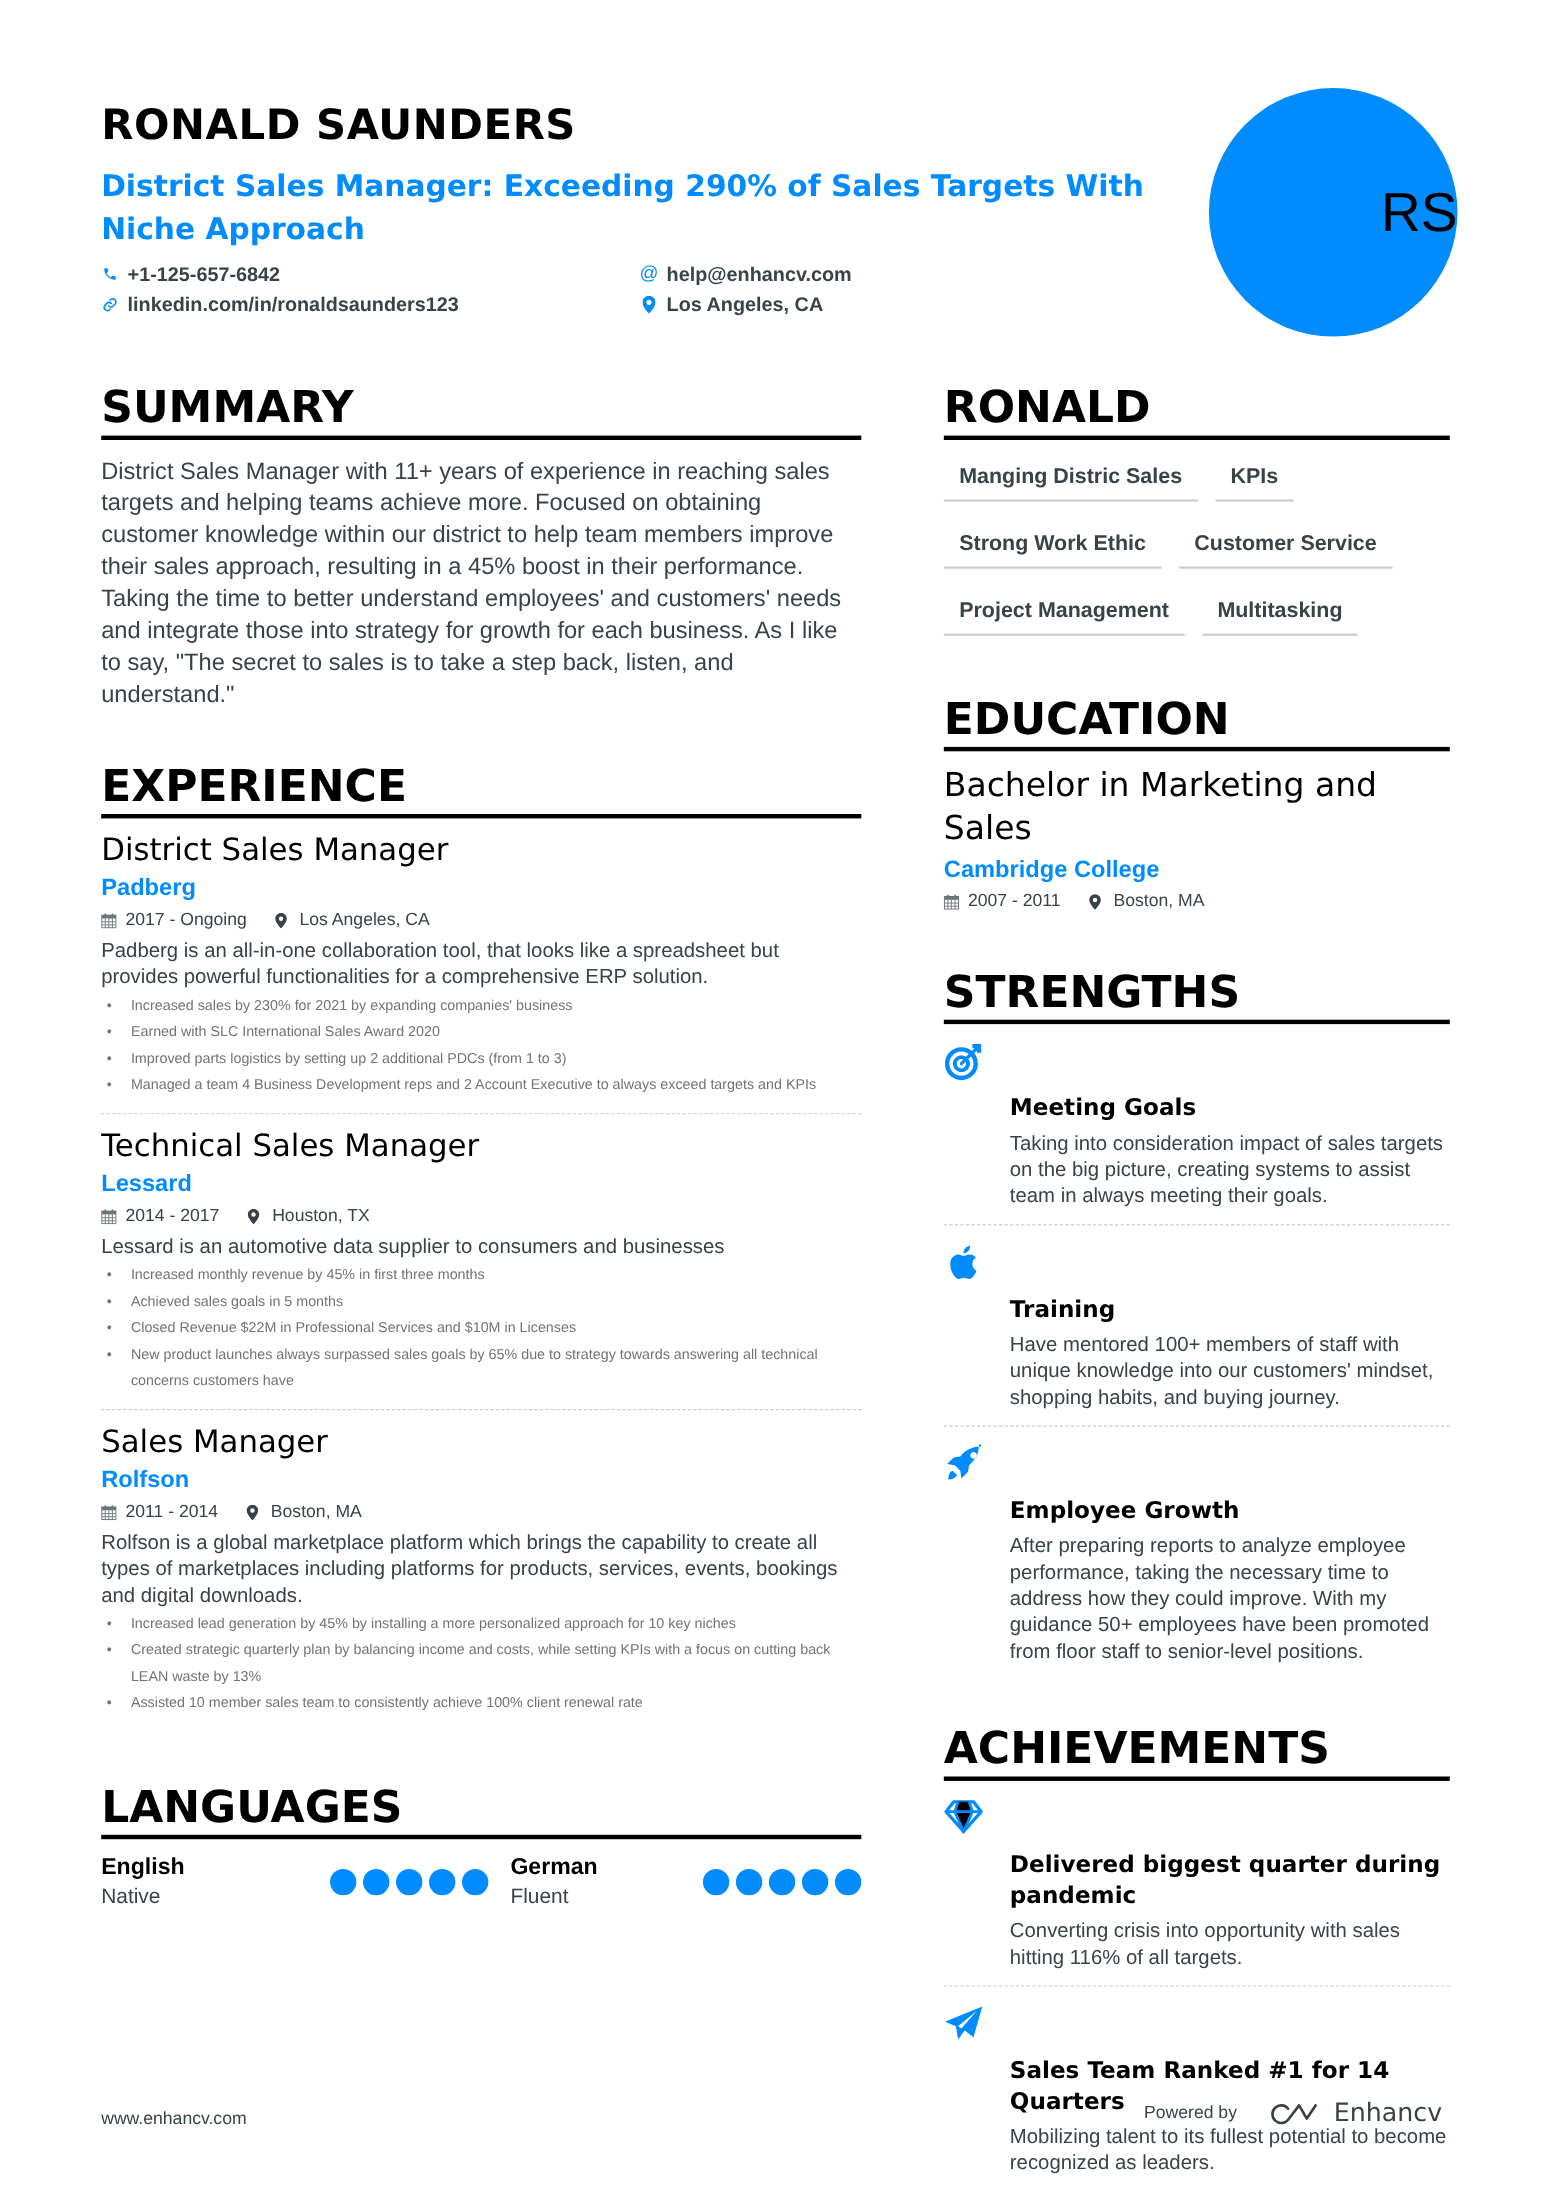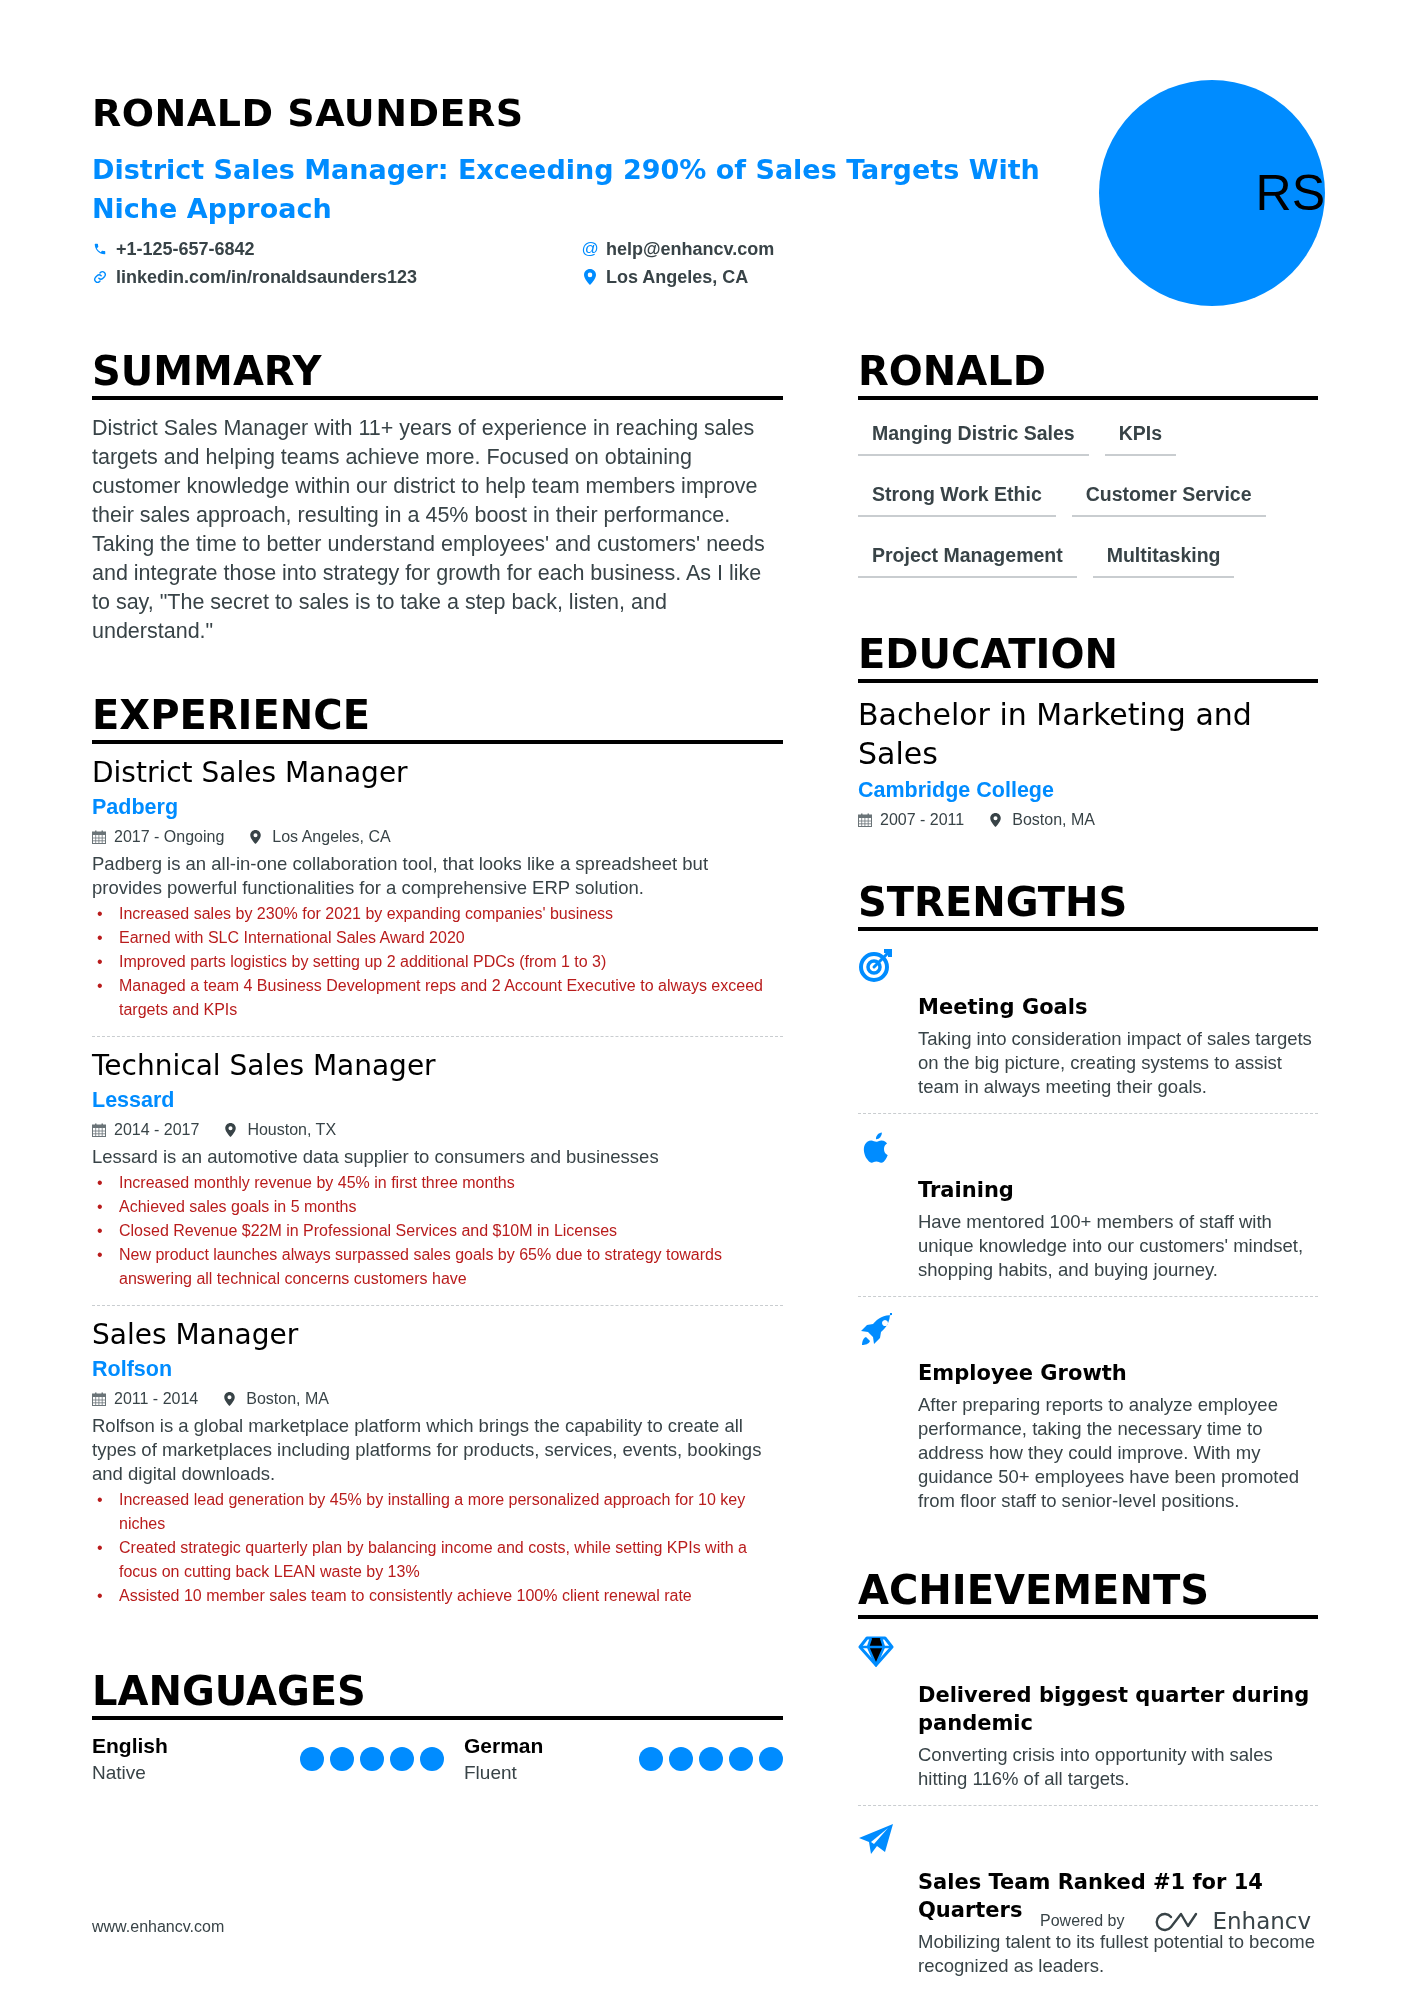--- a/index.html
+++ b/index.html
@@ -25,21 +25,21 @@
 
   .job { padding-bottom: 14px; border-bottom: 1px dashed #c9cdd0; margin-bottom: 10px; }
   .job.last { border-bottom: none; }
   .job-title { font-family: "DejaVu Sans", sans-serif; font-size: 28px; line-height: 38px; color: #000; }
   .company { font-weight: bold; font-size: 21.5px; line-height: 30px; color: #008cff; }
   .meta { display: flex; align-items: center; font-size: 16px; line-height: 26px; color: #384347; margin-top: 2px; }
   .meta .m-ico { width: 14px; height: 14px; margin-right: 8px; display: inline-flex; }
   .meta .m-gap { width: 26px; }
   .desc { font-size: 18.5px; line-height: 24px; color: #384347; margin-top: 2px; }
   .bullets { list-style: none; margin-top: 2px; }
-  .bullets li { position: relative; padding-left: 27px; font-size: 16px; line-height: 24px; color: #b91c1c; }
+  .bullets li { position: relative; padding-left: 27px; font-size: 13px; line-height: 24px; color: #737373; }
   .bullets li::before { content: "•"; position: absolute; left: 5px; top: 0; }
 
   .skills { display: flex; flex-wrap: wrap; margin-top: 12px; }
   .skill { font-weight: bold; font-size: 19.5px; line-height: 26px; color: #384347; padding: 8px 14px 8px 14px; border-bottom: 2px solid #c9cdd0; margin-right: 16px; margin-bottom: 17px; }
 
   .degree { font-family: "DejaVu Sans", sans-serif; font-size: 30px; line-height: 39px; color: #000; margin-top: 12px; }
   .school { font-weight: bold; font-size: 21.5px; line-height: 30px; color: #008cff; margin-top: 2px; }
 
   .strength { display: flex; padding: 14px 0 14px 0; border-bottom: 1px dashed #c9cdd0; }
   .strength.last { border-bottom: none; }

